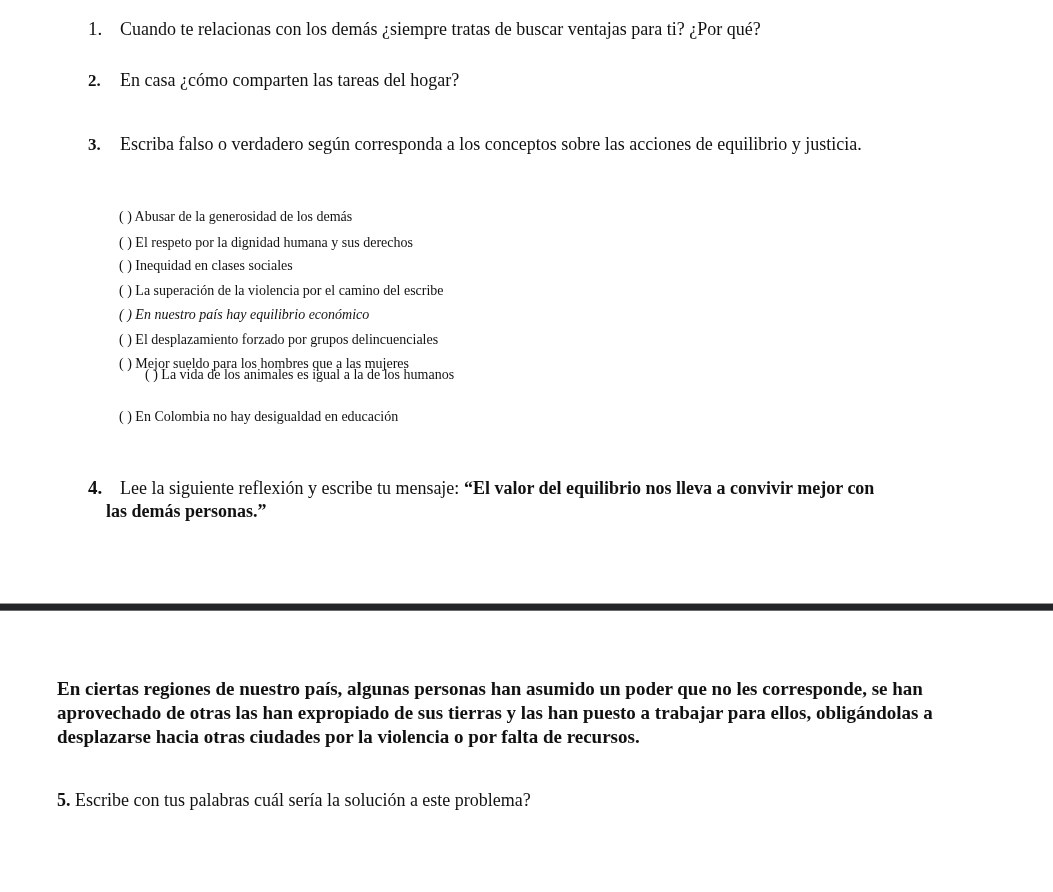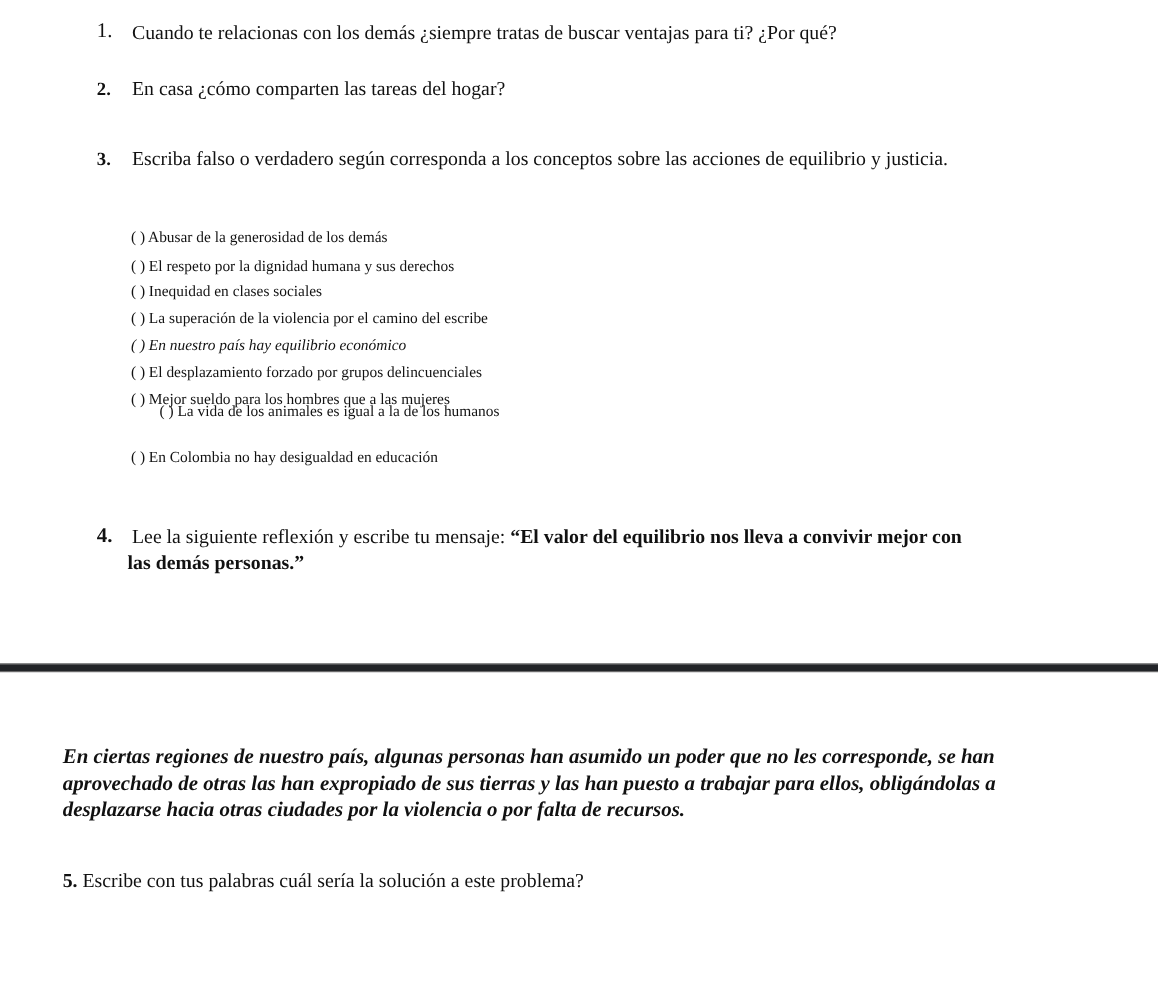--- a/index.html
+++ b/index.html
@@ -44,21 +44,20 @@
       height: 6px;
       background: #222428;
       border-top: 1px solid #9a9a9a;
       border-bottom: 1px solid #6a6a6a;
     }
     .ital {
       position: absolute;
       left: 57px;
       font-size: 19px;
       line-height: 24px;
-      font-style: italic;
       font-weight: bold;
       white-space: nowrap;
     }
   </style>
 </head>
 <body>
 
 <div>
   <span class="num" style="left:88px; top:18px;">1.</span>
   <span class="line" style="left:120px; top:18px;">Cuando te relacionas con los demás ¿siempre tratas de buscar ventajas para ti? ¿Por qué?</span>
@@ -109,21 +108,21 @@
   </div>
   <div class="opt" style="top:406px;">
     <span>( ) </span>
     <span>En Colombia no hay desigualdad en educación</span>
   </div>
 </div>
 
 <div>
   <span class="num bold4" style="left:88px; top:477px;">4.</span>
   <span class="line" style="left:120px; top:477px;"><span>Lee la siguiente reflexión y escribe tu mensaje: </span><span class="b">“El valor del equilibrio nos lleva a convivir mejor con</span></span>
-  <span class="line b" style="left:116px; top:500px;">las demás personas.”</span>
+  <span class="line b" style="left:106px; top:500px;">las demás personas.”</span>
 </div>
 
 <div class="divider"></div>
 
 <div>
   <div class="ital" style="top:677px;">En ciertas regiones de nuestro país, algunas personas han asumido un poder que no les corresponde, se han</div>
   <div class="ital" style="top:701px;">aprovechado de otras las han expropiado de sus tierras y las han puesto a trabajar para ellos, obligándolas a</div>
   <div class="ital" style="top:725px;">desplazarse hacia otras ciudades por la violencia o por falta de recursos.</div>
 </div>
 

